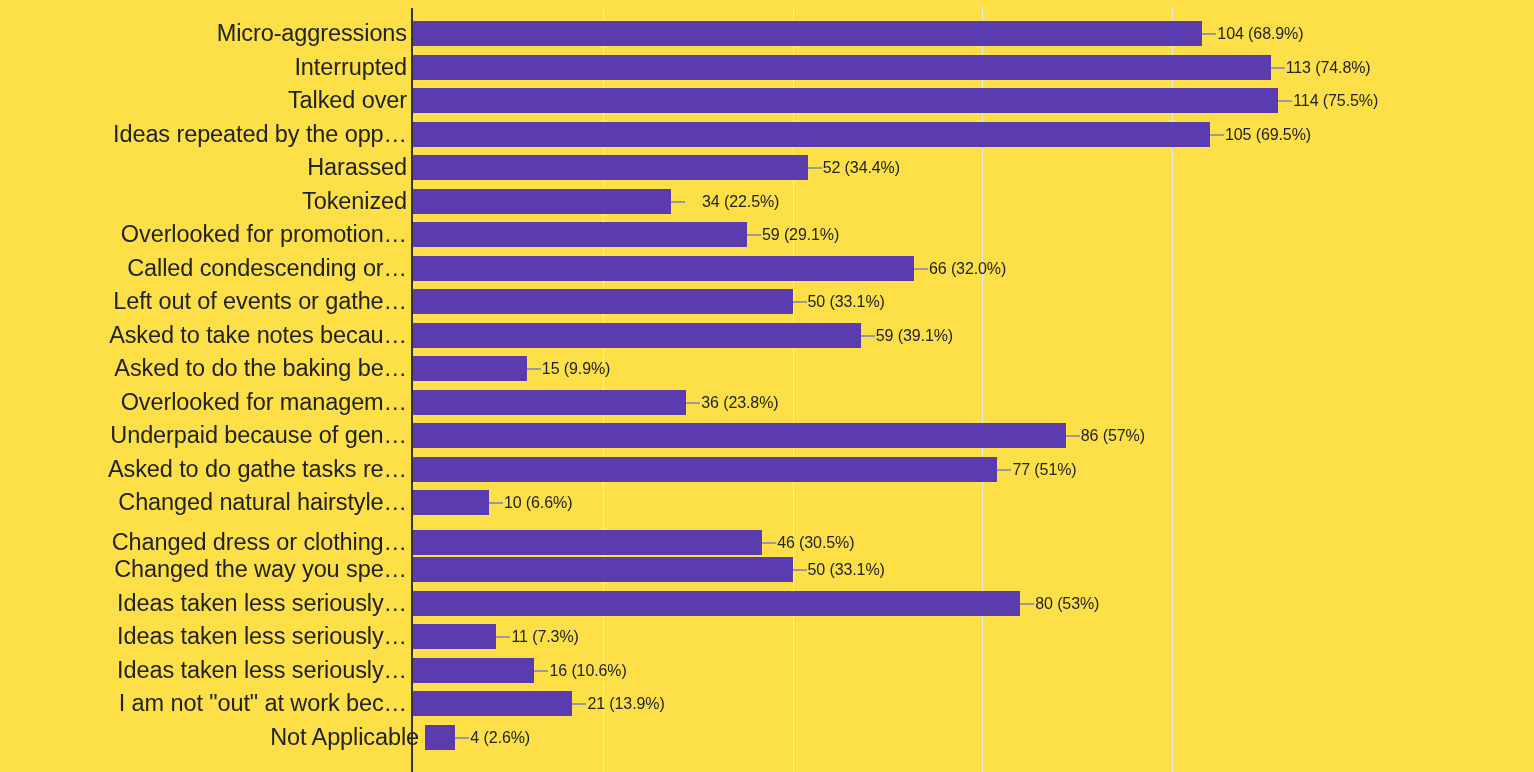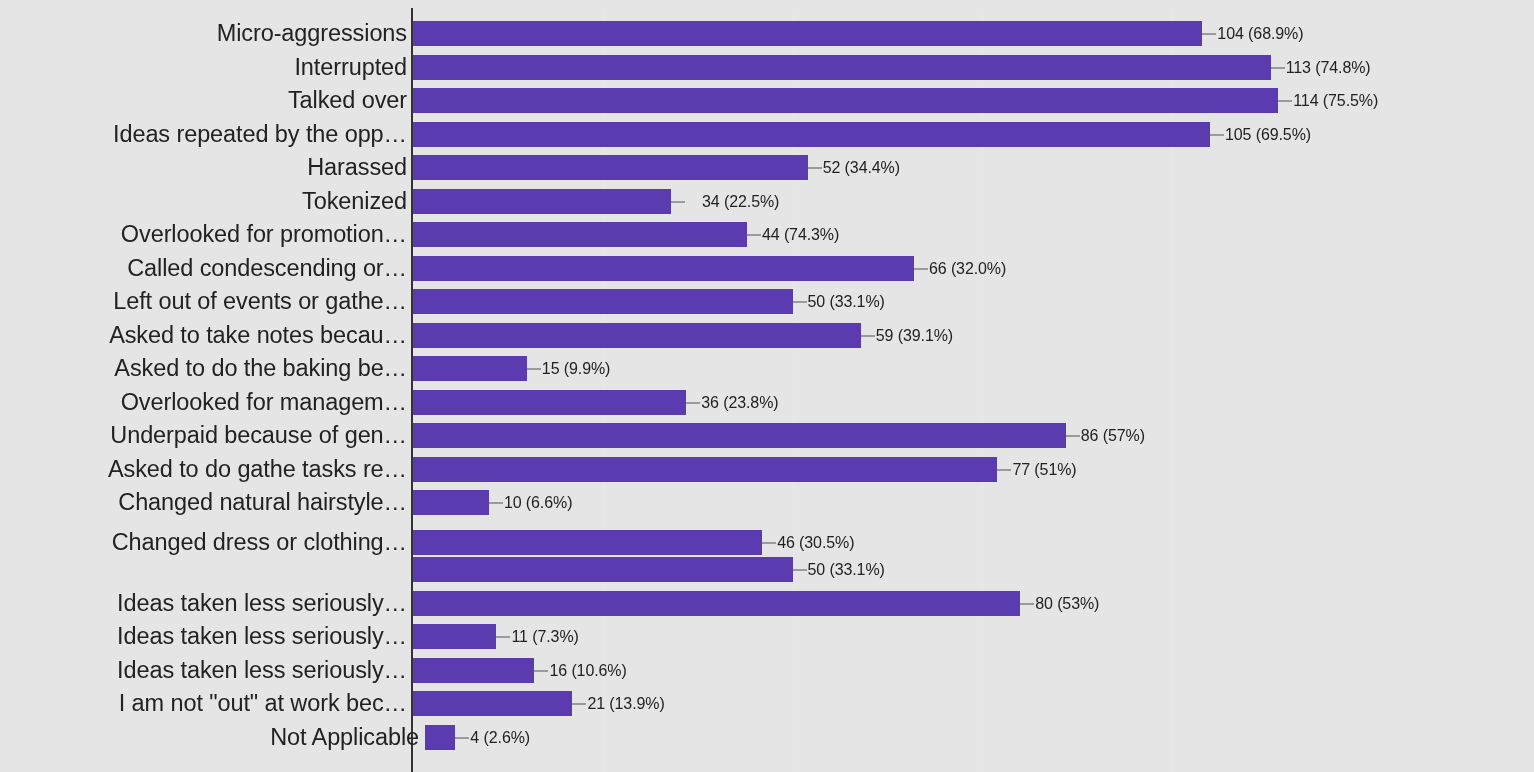--- a/index.html
+++ b/index.html
@@ -11,21 +11,21 @@
     width: 1534px;
     height: 772px;
     font-family: "Liberation Sans", sans-serif;
     overflow: hidden;
   }
 
   #chart {
     position: relative;
     width: 1534px;
     height: 772px;
-    background: #e5e5e5;
+    background: #fde047;
     text-decoration: underline;
   }
 
   .plot-area {
     position: absolute;
     left: 0;
     top: 0;
     width: 1534px;
     height: 772px;
   }
@@ -140,21 +140,21 @@
         <div class="row" style="top: 184.5px;">
           <div class="cat-label">Tokenized</div>
           <div class="bar" style="width: 258.06px; background: rgb(91, 59, 176);"></div>
           <div class="leader" style="left: 671.06px;"></div>
           <div class="val-label" style="left: 686.06px; margin-left: 16px;">34 (22.5%)</div>
         </div>
         <div class="row" style="top: 218px;">
           <div class="cat-label">Overlooked for promotion…</div>
           <div class="bar" style="width: 333.96px; background: rgb(91, 59, 176);"></div>
           <div class="leader" style="left: 746.96px;"></div>
-          <div class="val-label" style="left: 761.96px;">44 (74.3%)</div>
+          <div class="val-label" style="left: 761.96px;">59 (29.1%)</div>
         </div>
         <div class="row" style="top: 251.5px;">
           <div class="cat-label">Called condescending or…</div>
           <div class="bar" style="width: 500.94px; background: rgb(91, 59, 176);"></div>
           <div class="leader" style="left: 913.94px;"></div>
           <div class="val-label" style="left: 928.94px;">66 (32.0%)</div>
         </div>
         <div class="row" style="top: 285px;">
           <div class="cat-label">Left out of events or gathe…</div>
           <div class="bar" style="width: 379.5px; background: rgb(91, 59, 176);"></div>
@@ -197,20 +197,21 @@
           <div class="leader" style="left: 488.9px;"></div>
           <div class="val-label" style="left: 503.9px;">10 (6.6%)</div>
         </div>
         <div class="row" style="top: 526px;">
           <div class="cat-label">Changed dress or clothing…</div>
           <div class="bar" style="width: 349.14px; background: rgb(91, 59, 176);"></div>
           <div class="leader" style="left: 762.14px;"></div>
           <div class="val-label" style="left: 777.14px;">46 (30.5%)</div>
         </div>
         <div class="row" style="top: 553px;">
+          <div class="cat-label">Changed the way you spe…</div>
           <div class="bar" style="width: 379.5px; background: rgb(91, 59, 176);"></div>
           <div class="leader" style="left: 792.5px;"></div>
           <div class="val-label" style="left: 807.5px;">50 (33.1%)</div>
         </div>
         <div class="row" style="top: 586.5px;">
           <div class="cat-label">Ideas taken less seriously…</div>
           <div class="bar" style="width: 607.2px; background: rgb(91, 59, 176);"></div>
           <div class="leader" style="left: 1020.2px;"></div>
           <div class="val-label" style="left: 1035.2px;">80 (53%)</div>
         </div>

